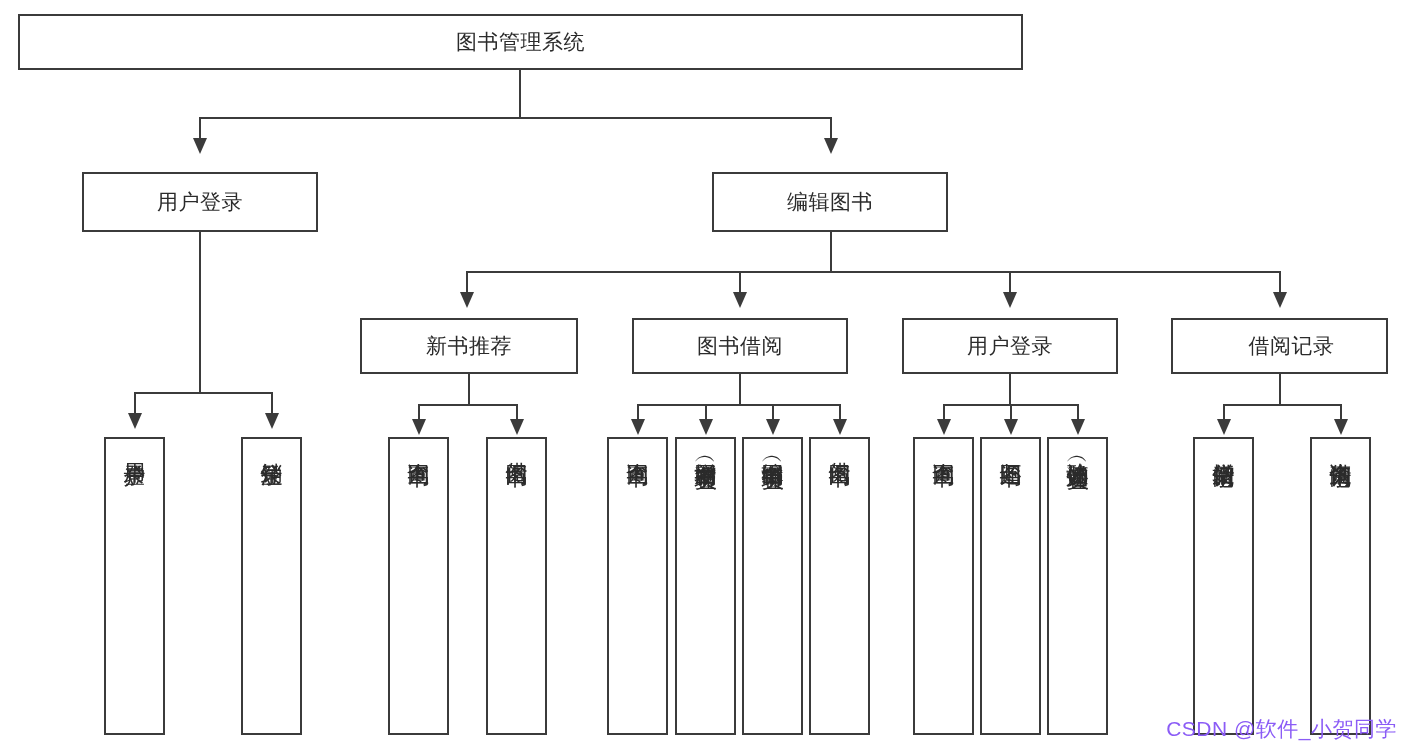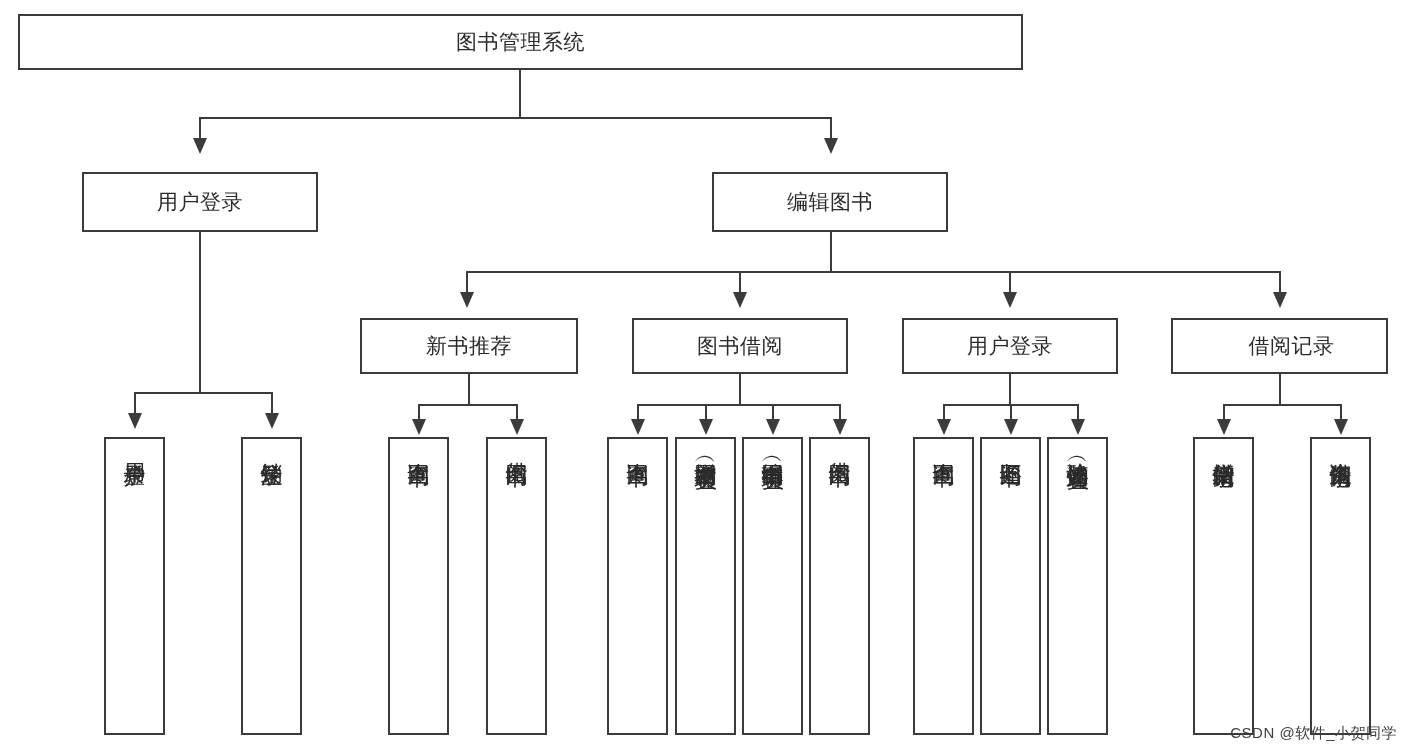--- a/index.html
+++ b/index.html
@@ -73,22 +73,22 @@
     height: 0;
     border-left: 7px solid transparent;
     border-right: 7px solid transparent;
     border-top: 16px solid #3b3b3b;
   }
   
   #watermark {
     position: absolute;
     right: 8px;
     bottom: 4px;
-    font-size: 15px;
-    color: #404040;
+    font-size: 21px;
+    color: #8b5cf6;
     letter-spacing: 0.5px;
     white-space: nowrap;
     pointer-events: none;
   }
 </style>
 </head>
 <body>
 
 <div id="canvas">
 

